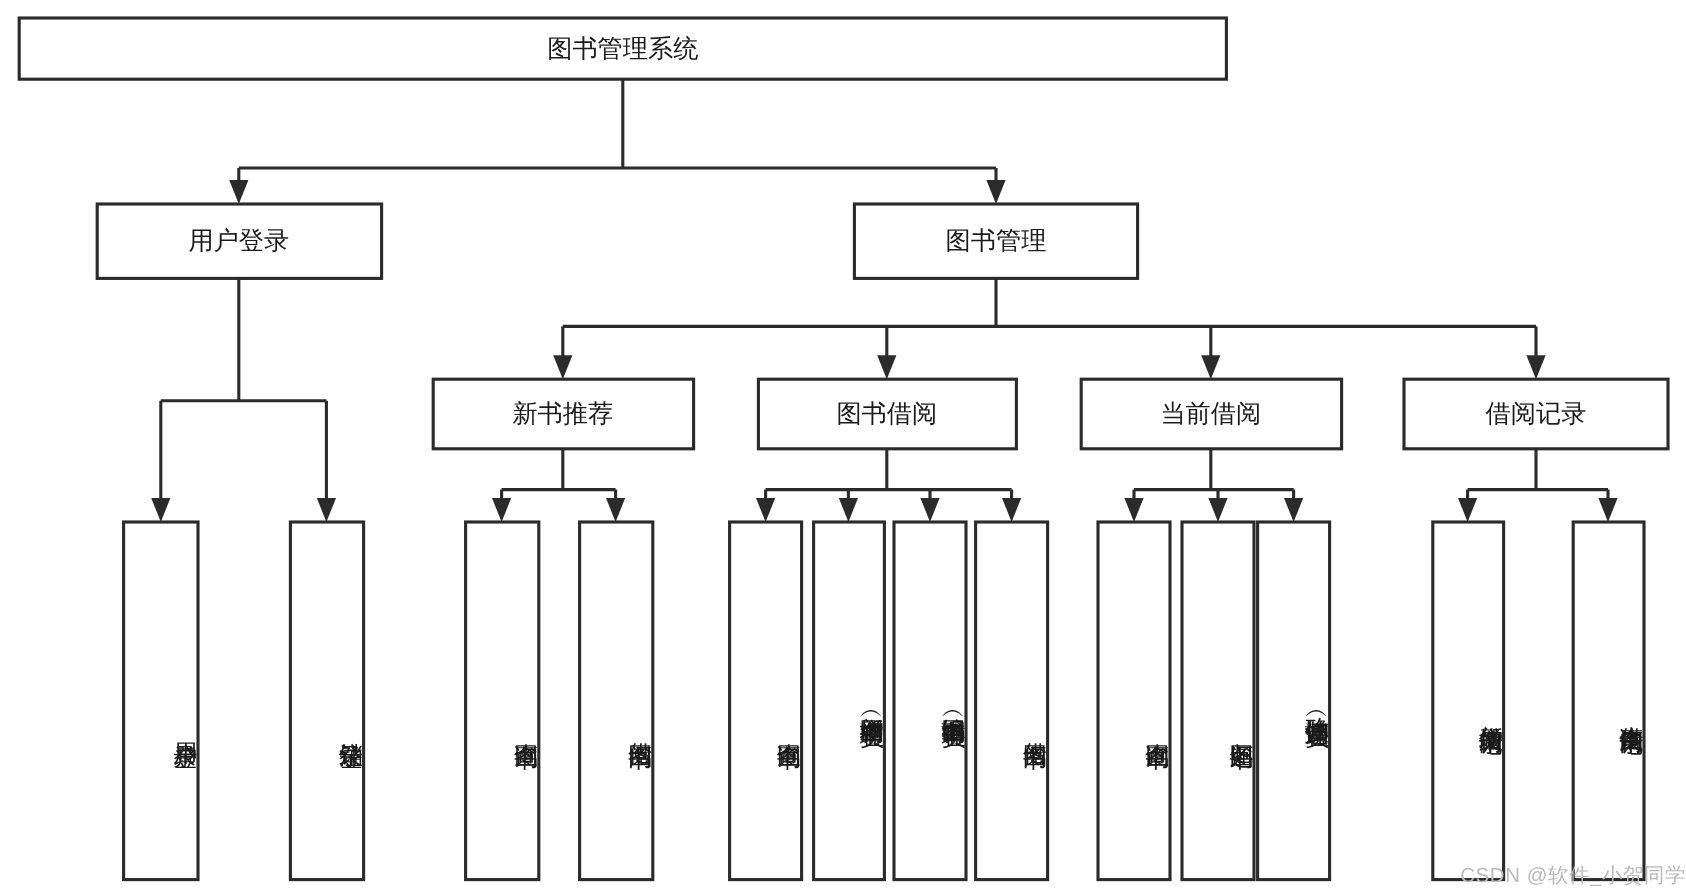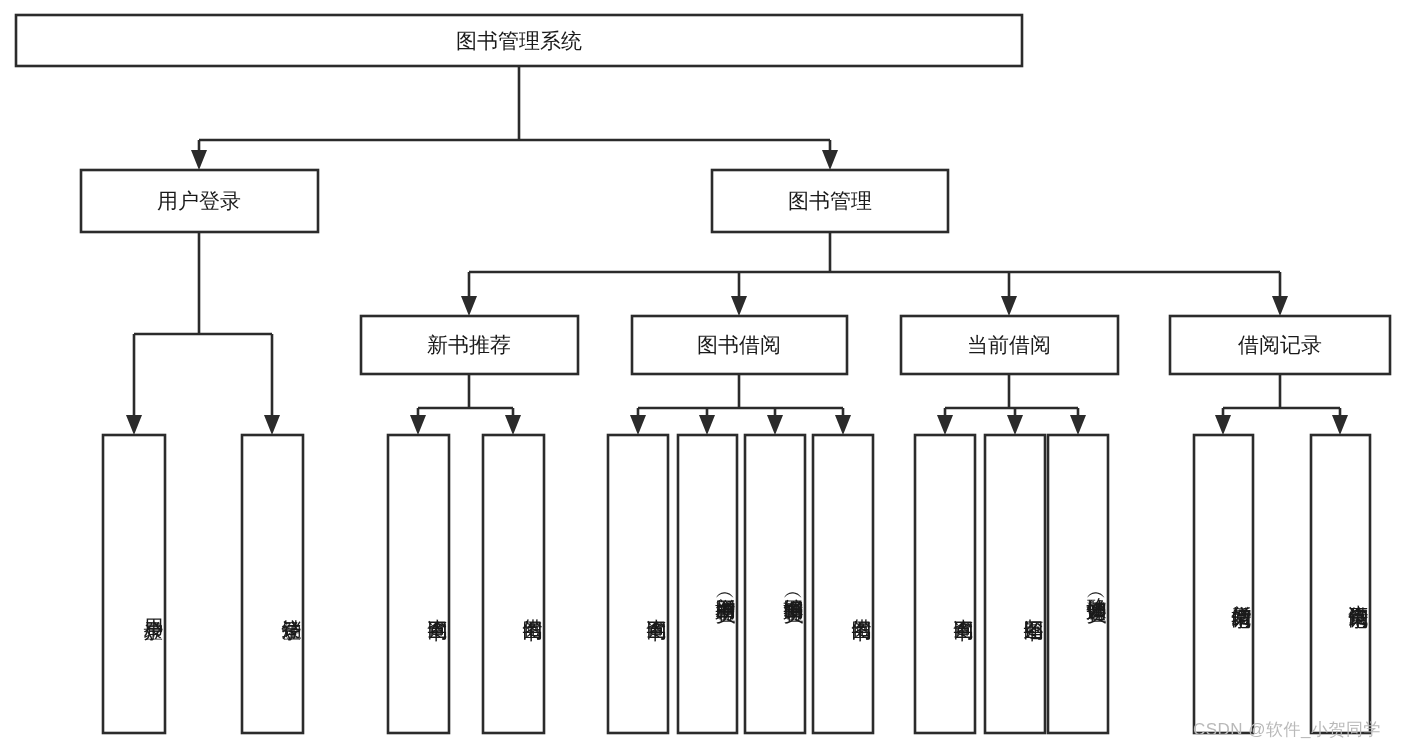--- a/index.html
+++ b/index.html
@@ -58,21 +58,21 @@
     text-orientation: upright;
     letter-spacing: 1px;
     display: flex;
     align-items: flex-start;
     justify-content: center;
     pointer-events: none;
     box-sizing: border-box;
   }
   .watermark {
     position: absolute;
-    right: 24px;
+    right: 0;
     bottom: 6px;
     font-family: "Liberation Sans", "DejaVu Sans", sans-serif;
     font-size: 17px;
     color: #b9b9b9;
     letter-spacing: 0.5px;
     white-space: nowrap;
   }
 </style>
 </head>
 <body>

